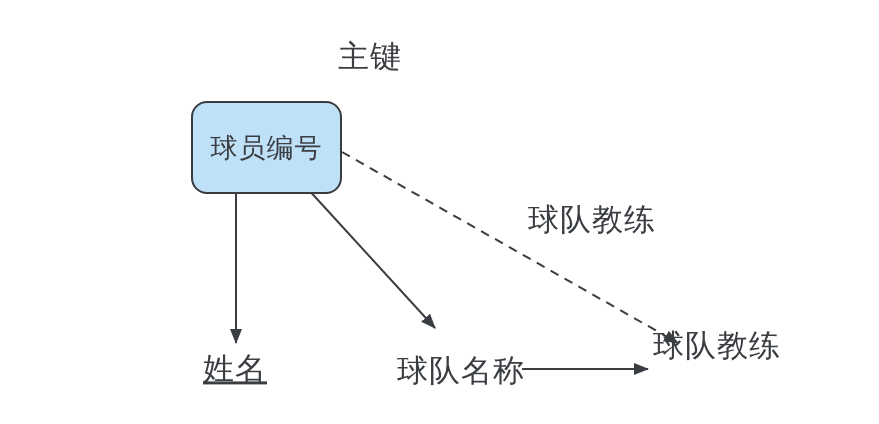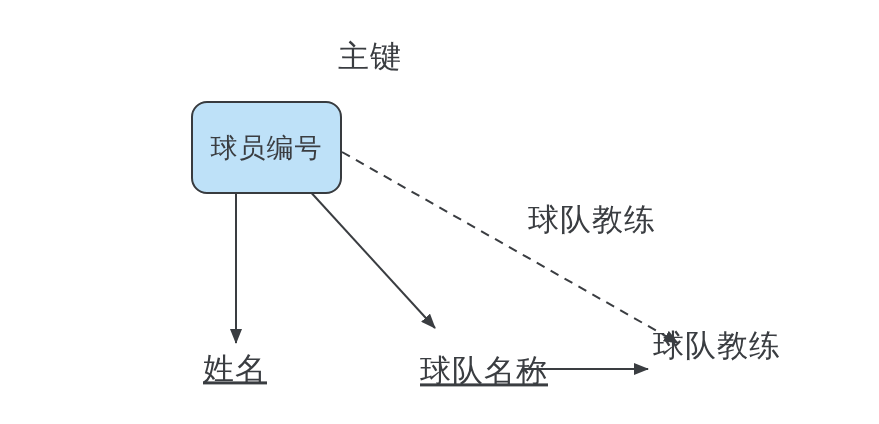--- a/index.html
+++ b/index.html
@@ -75,17 +75,17 @@
   </svg>
 
   <div class="label" style="left:370px;top:57px;">主键</div>
 
   <div class="node">球员编号</div>
 
   <div class="label" style="left:592px;top:220px;">球队教练</div>
 
   <div class="label" style="left:235px;top:369px;text-decoration:underline;">姓名</div>
 
-  <div class="label" style="left:484px;top:371px;text-decoration:underline;">球队名称</div>
+  <div class="label" style="left:461px;top:371px;">球队名称</div>
 
   <div class="label" style="left:717px;top:346px;">球队教练</div>
 
 </div>
 
 </body></html>

